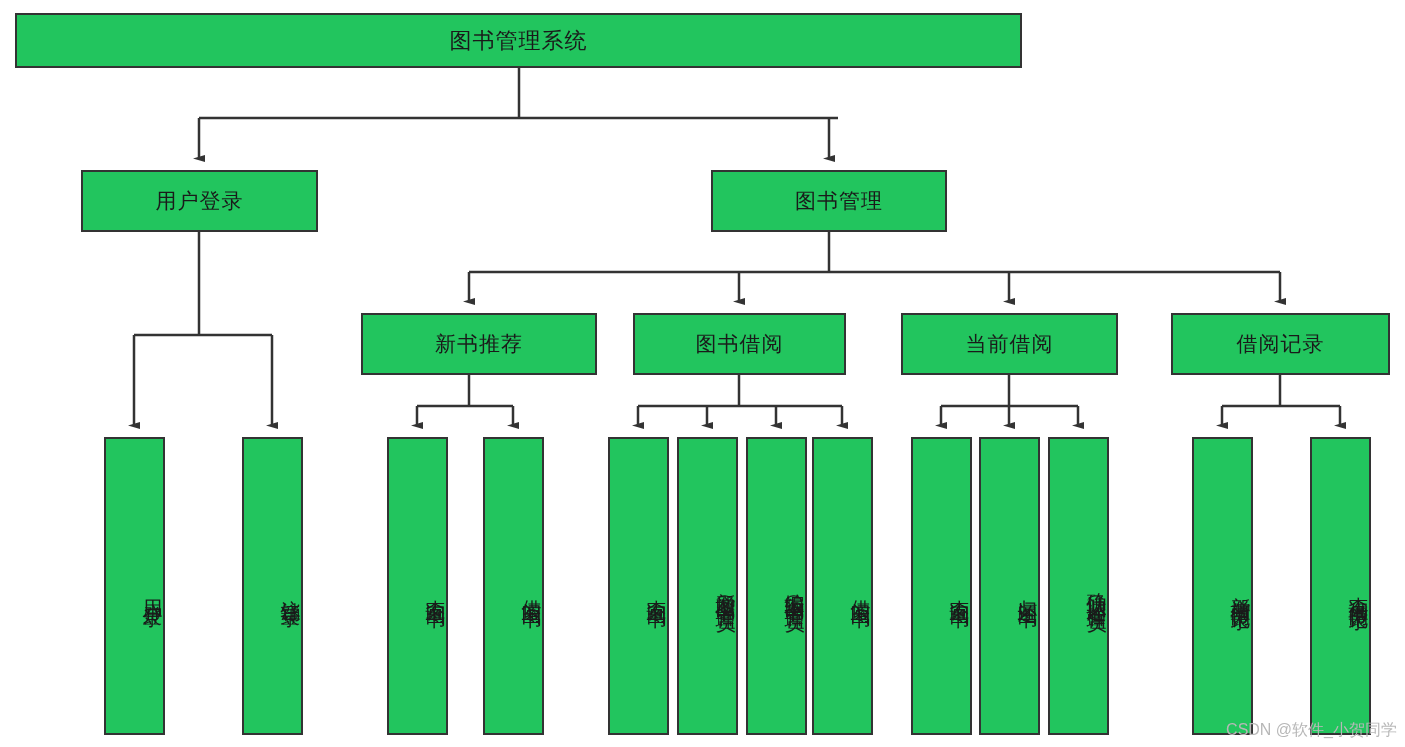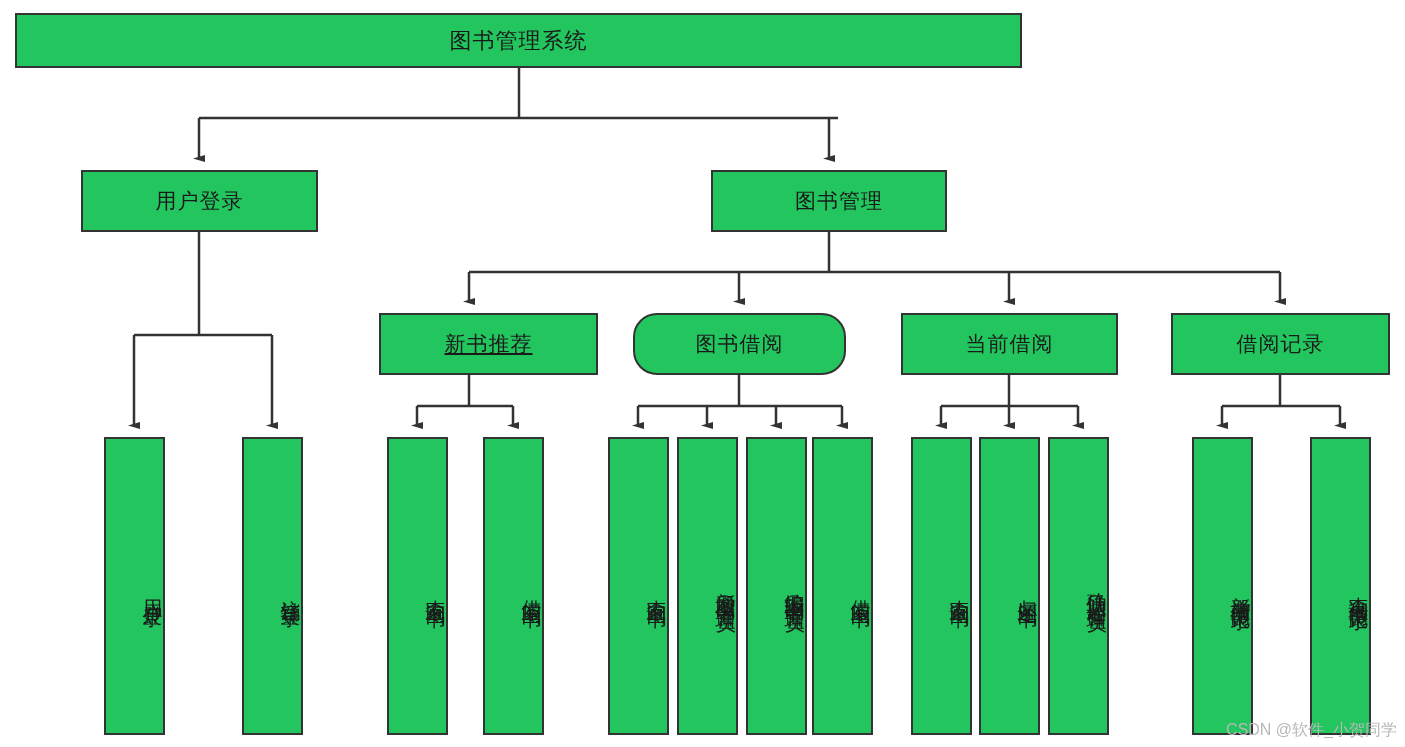--- a/index.html
+++ b/index.html
@@ -104,22 +104,22 @@
       <path d="M1222,406 L1222,425" marker-end="url(#arrow)"></path>
       <path d="M1340,406 L1340,425" marker-end="url(#arrow)"></path>
     </g>
   </svg>
 
   <div class="node h root" style="left:15px;top:13px;width:1007px;height:55px;">图书管理系统</div>
 
   <div class="node h" style="left:81px;top:170px;width:237px;height:62px;">用户登录</div>
   <div class="node h" style="left:711px;top:170px;width:236px;height:62px;padding-left:20px;">图书管理</div>
 
-  <div class="node h" style="left:379px;top:313px;width:219px;height:62px;text-decoration:underline;">新书推荐</div>
-  <div class="node h" style="left:633px;top:313px;width:213px;height:62px;border-radius:24px;">图书借阅</div>
+  <div class="node h" style="left:361px;top:313px;width:236px;height:62px;">新书推荐</div>
+  <div class="node h" style="left:633px;top:313px;width:213px;height:62px;">图书借阅</div>
   <div class="node h" style="left:901px;top:313px;width:217px;height:62px;">当前借阅</div>
   <div class="node h" style="left:1171px;top:313px;width:219px;height:62px;">借阅记录</div>
 
   <div class="node v" style="left:104px;top:437px;width:61px;height:298px;">
     <span>用户登录</span>
   </div>
   <div class="node v" style="left:242px;top:437px;width:61px;height:298px;">
     <span>注销登录</span>
   </div>
 

